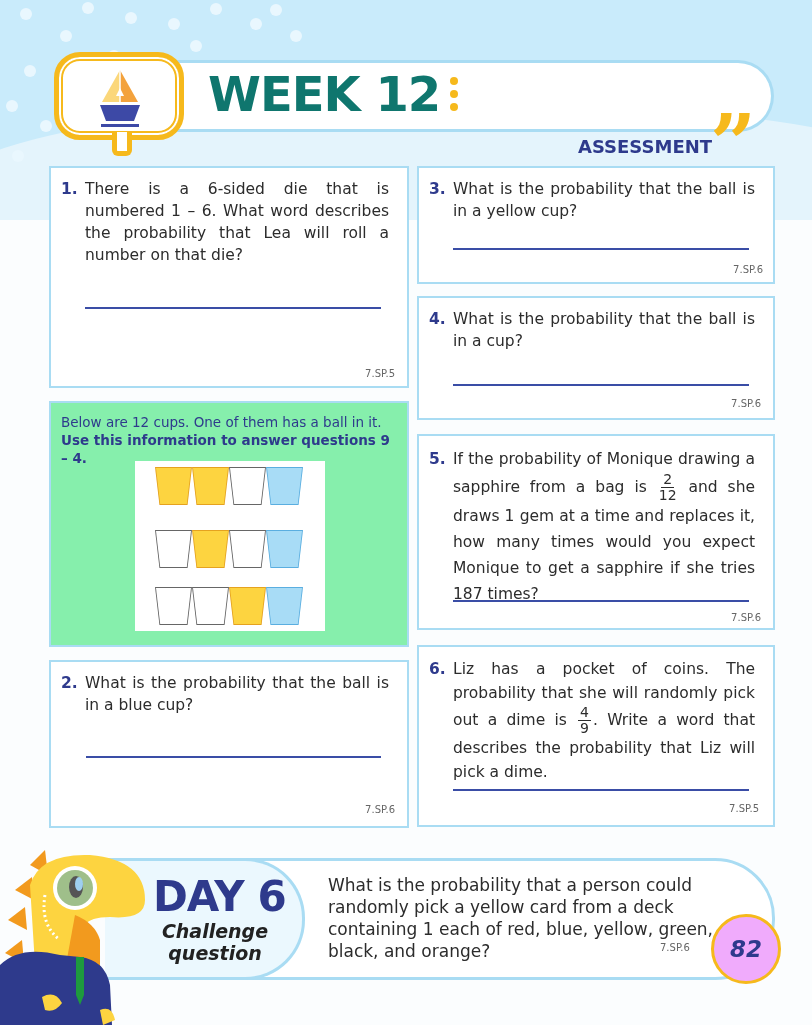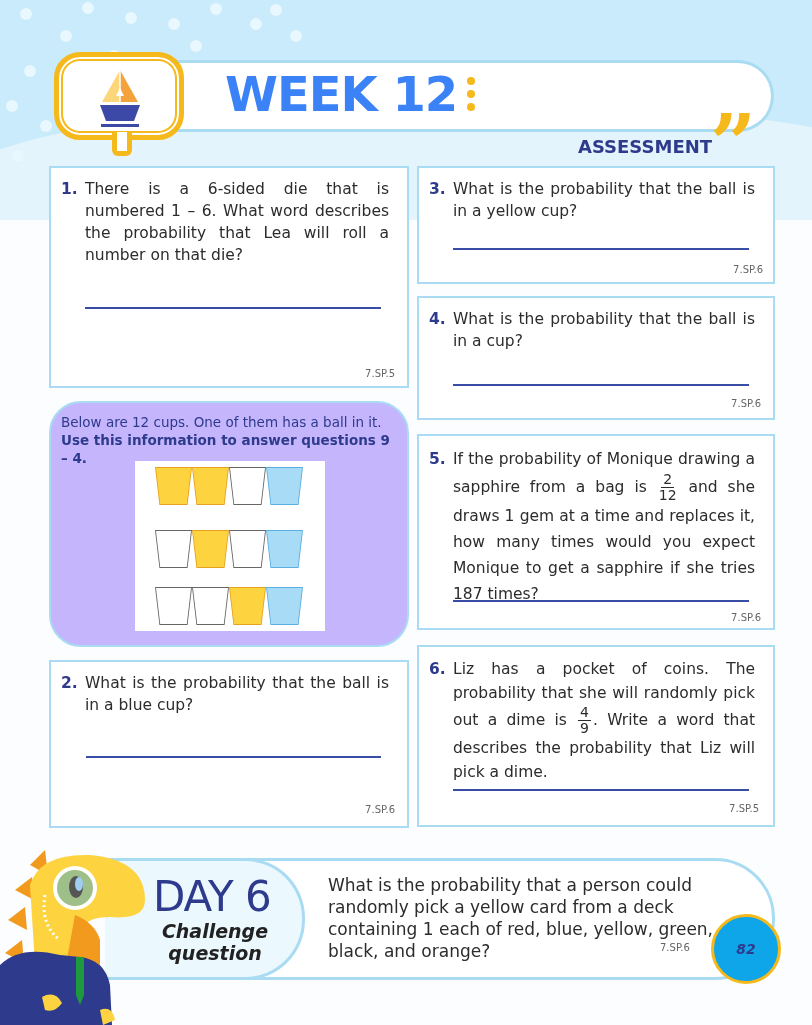--- a/index.html
+++ b/index.html
@@ -3,57 +3,57 @@
 <meta charset="utf-8">
 <style>
   * { box-sizing: border-box; margin: 0; padding: 0; }
   body { width: 812px; height: 1025px; position: relative; overflow: hidden; background: #fbfdfe; font-family: "DejaVu Sans", sans-serif; color: #2c2c2c; }
   .bg-top { position: absolute; left: 0; top: 0; width: 812px; height: 175px; background: #c9ebfb; }
   .bg-wave { position: absolute; left: -80px; top: 100px; width: 1000px; height: 180px; background: #e4f4fc; border-radius: 50% 50% 0 0 / 60% 40% 0 0; }
   .bg-fade { position: absolute; left: 0; top: 220px; width: 812px; height: 620px; background: #fbfdfe; }
   .dot { position: absolute; width: 12px; height: 12px; border-radius: 50%; background: #e9f7fe; }
 
   .header-pill { position: absolute; left: 140px; top: 60px; width: 634px; height: 72px; background: #fff; border: 3px solid #a9dcf3; border-left: none; border-radius: 0 40px 40px 0; }
-  .title { position: absolute; left: 225px; top: 66px; font-family: "DejaVu Sans", sans-serif; font-weight: bold; font-size: 48px; color: #3b82f6; letter-spacing: -1px; display: flex; align-items: center; text-align: center; }
+  .title { position: absolute; left: 208px; top: 66px; font-family: "DejaVu Sans", sans-serif; font-weight: bold; font-size: 48px; color: #0f766e; letter-spacing: -1px; display: flex; align-items: center; text-align: center; }
   .title .colon { display: inline-flex; flex-direction: column; gap: 5px; margin: 0 10px; }
   .title .colon i { width: 8px; height: 8px; border-radius: 50%; background: #f6b91c; display: block; }
   .subtitle { position: absolute; left: 578px; top: 136px; font-weight: bold; font-size: 18px; color: #2e3a8c; }
   .quote-mark { position: absolute; left: 710px; top: 104px; font-family: "DejaVu Serif", serif; font-weight: bold; font-size: 80px; color: #f6b91c; line-height: 1; }
 
   .bubble { position: absolute; left: 54px; top: 52px; width: 130px; height: 88px; background: #fff; border: 5px solid #f6b91c; border-radius: 26px; box-shadow: inset 0 0 0 2px #fff, inset 0 0 0 4px #f6b91c; }
   .bubble-tail { position: absolute; left: 112px; top: 132px; width: 20px; height: 24px; background: #fff; border: 5px solid #f6b91c; border-top: none; border-radius: 0 0 6px 6px; }
   .boat { position: absolute; left: 96px; top: 68px; }
 
   .box { position: absolute; background: #fff; border: 2px solid #a9dcf3; }
-  .box.info { background: #c4b5fd; border-radius: 32px; }
+  .box.info { background: #86efac; }
   .q { position: absolute; left: 10px; top: 10px; right: 18px; font-size: 15.5px; line-height: 22px; text-align: justify; }
   .q .num { position: absolute; left: 0; top: 0; font-weight: bold; color: #2e3a8c; }
   .q .txt { display: block; padding-left: 24px; }
   .answer-line { position: absolute; height: 2px; background: #3a4da6; }
   .std { position: absolute; font-size: 10px; color: #666; }
   .frac { display: inline-flex; flex-direction: column; align-items: center; vertical-align: middle; font-size: 14px; line-height: 15px; margin: 0 2px; }
   .frac .n { border-bottom: 1.5px solid #2c2c2c; padding: 0 2px; }
 
   .info-text { position: absolute; left: 10px; top: 10px; right: 14px; font-size: 13.5px; line-height: 18px; color: #2e3a8c; }
   .info-text b { display: block; }
   .cups { position: absolute; left: 84px; top: 58px; width: 190px; height: 170px; background: #fff; }
   .cup-row { position: absolute; left: 20px; display: flex; }
   .cup { width: 37px; height: 38px; clip-path: polygon(0 0, 100% 0, 88% 100%, 12% 100%); position: relative; }
   .cup::after { content: ""; position: absolute; inset: 1px; clip-path: polygon(0 0, 100% 0, 88% 100%, 12% 100%); }
   .cup.yellow { background: #e5a21f; } .cup.yellow::after { background: #fdd440; }
   .cup.white { background: #666; } .cup.white::after { background: #fff; }
   .cup.blue { background: #5aaee0; } .cup.blue::after { background: #a8dcf6; }
 
   .day6-pill { position: absolute; left: 105px; top: 858px; width: 670px; height: 122px; background: #fff; border: 3px solid #a9dcf3; border-radius: 0 60px 60px 0; }
   .day6-inner { position: absolute; left: 105px; top: 858px; width: 200px; height: 122px; background: #ebf8fe; border: 3px solid #a9dcf3; border-left: none; border-radius: 0 60px 60px 0; }
-  .day6-title { position: absolute; left: 153px; top: 872px; font-weight: normal; font-size: 42px; color: #2e3a8c; letter-spacing: -1px; }
+  .day6-title { position: absolute; left: 153px; top: 872px; font-weight: bold; font-size: 42px; color: #2e3a8c; letter-spacing: -1px; }
   .day6-sub { position: absolute; left: 150px; top: 920px; width: 130px; text-align: center; font-weight: bold; font-style: italic; font-size: 19px; line-height: 22px; color: #222; }
   .challenge-text { position: absolute; left: 328px; top: 874px; width: 390px; font-size: 17px; line-height: 22px; color: #2c2c2c; }
   .challenge-std { position: absolute; left: 660px; top: 942px; font-size: 10px; color: #666; }
-  .page-num { position: absolute; left: 711px; top: 914px; width: 70px; height: 70px; border-radius: 50%; background: #0ea5e9; border: 3px solid #f6b91c; display: flex; align-items: center; justify-content: center; font-weight: bold; font-style: italic; font-size: 14px; color: #2e3a8c; }
+  .page-num { position: absolute; left: 711px; top: 914px; width: 70px; height: 70px; border-radius: 50%; background: #f0abfc; border: 3px solid #f6b91c; display: flex; align-items: center; justify-content: center; font-weight: bold; font-style: italic; font-size: 23px; color: #2e3a8c; }
   .mascot { position: absolute; left: 0; top: 845px; }
 </style>
 </head>
 <body>
 
 <div class="bg-top"></div>
 <div class="bg-wave"></div>
 <div class="bg-fade"></div>
 <div>
   <span class="dot" style="left:20px;top:8px"></span>

